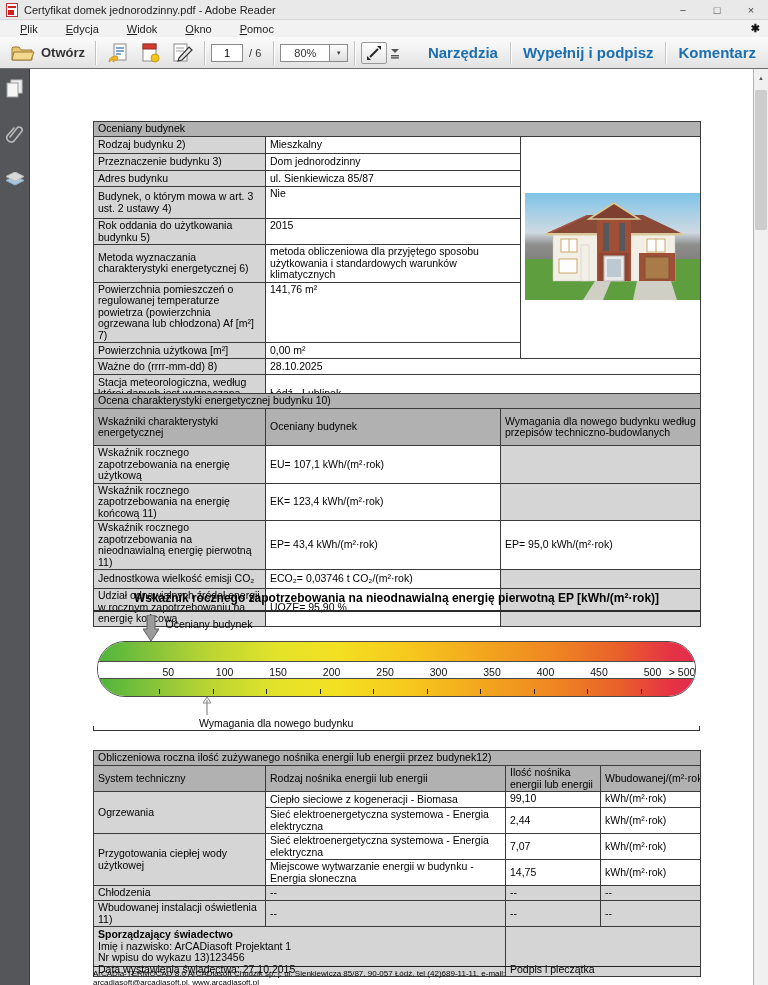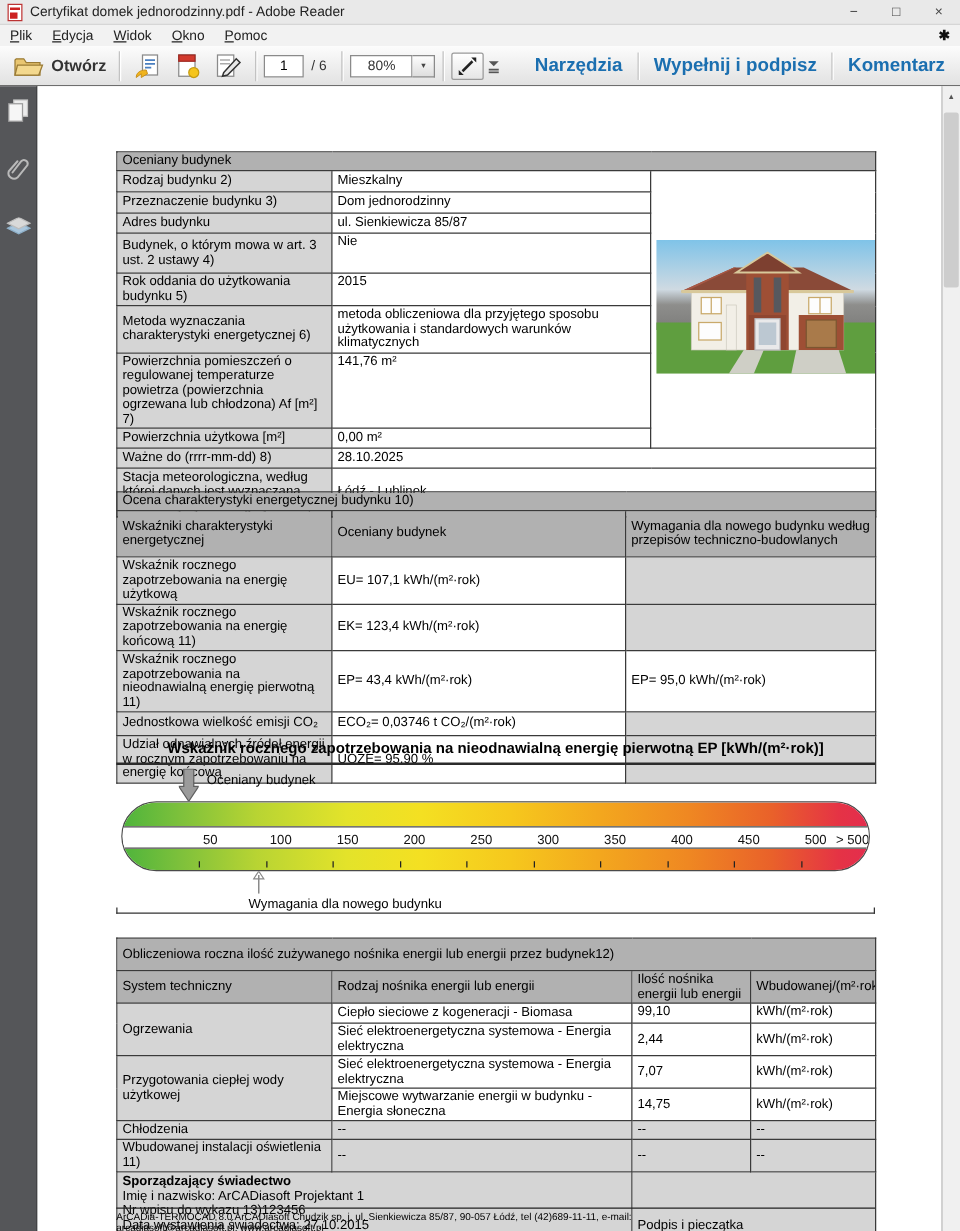--- a/index.html
+++ b/index.html
@@ -10,21 +10,21 @@
   
   .titlebar{position:absolute;left:0;top:0;width:768px;height:20px;background:#e9e9e9;
             border-bottom:1px solid #d6d6d6;display:flex;align-items:center;font-size:11px;color:#222;}
   .pdficon{width:12px;height:14px;margin:0 6px 0 6px;position:relative;background:#fff;border:1px solid #b33;}
   .pdficon:before{content:"";position:absolute;left:1px;top:2px;width:8px;height:2px;background:#c22;}
   .pdficon:after{content:"";position:absolute;left:1px;top:6px;width:6px;height:5px;background:#c22;}
   .winbtns{margin-left:auto;display:flex;height:20px;}
   .wbtn{width:34px;text-align:center;font-size:11px;color:#444;line-height:20px;cursor:default;}
   .menubar{position:absolute;left:0;top:20px;width:768px;height:17px;background:#f2f2f2;
            display:flex;align-items:center;font-size:11px;color:#222;padding-left:8px;gap:16px;}
-  .mi{display:inline-block;}
+  .mi{display:inline-block;margin-left:12px;}
   .mi::first-letter{text-decoration:underline;}
   .menupin{margin-left:auto;margin-right:8px;font-weight:bold;font-size:11px;color:#111;}
 
   .toolbar{position:absolute;left:0;top:37px;width:768px;height:32px;
            background:linear-gradient(#fcfcfc,#e2e2e2);border-bottom:1px solid #6e6e6e;
            display:flex;align-items:center;font-size:13px;color:#333;}
   .tsep{width:1px;height:24px;background:#c2c2c2;margin:0 6px;box-shadow:1px 0 0 #fff;}
   .tbtn{display:flex;align-items:center;gap:5px;padding:2px 4px;border-radius:2px;}
   .openlbl{font-weight:bold;font-size:13px;color:#333;}
   .pagebox{width:32px;height:18px;border:1px solid #8a8a8a;background:#fff;text-align:center;
@@ -375,21 +375,21 @@
     </div>
 
     <table class="t" style="top:681px">
       <colgroup>
           <col style="width:172px">
           <col style="width:240px">
           <col style="width:95px">
           <col style="width:100px">
         </colgroup>
       <tbody>
-          <tr style="height:26px">
+          <tr style="height:15px">
             <td class="sect" colspan="4">Obliczeniowa roczna ilość zużywanego nośnika energii lub energii przez budynek12)</td>
           </tr>
       <tr style="height:26px">
         <td class="chead">System techniczny</td>
         <td class="chead">Rodzaj nośnika energii lub energii</td>
         <td class="chead">Ilość nośnika energii lub energii</td>
         <td class="chead">Wbudowanej/(m²·rok)</td>
       </tr>
       <tr style="height:16px">
         <td class="lblc" rowspan="2">Ogrzewania</td>

